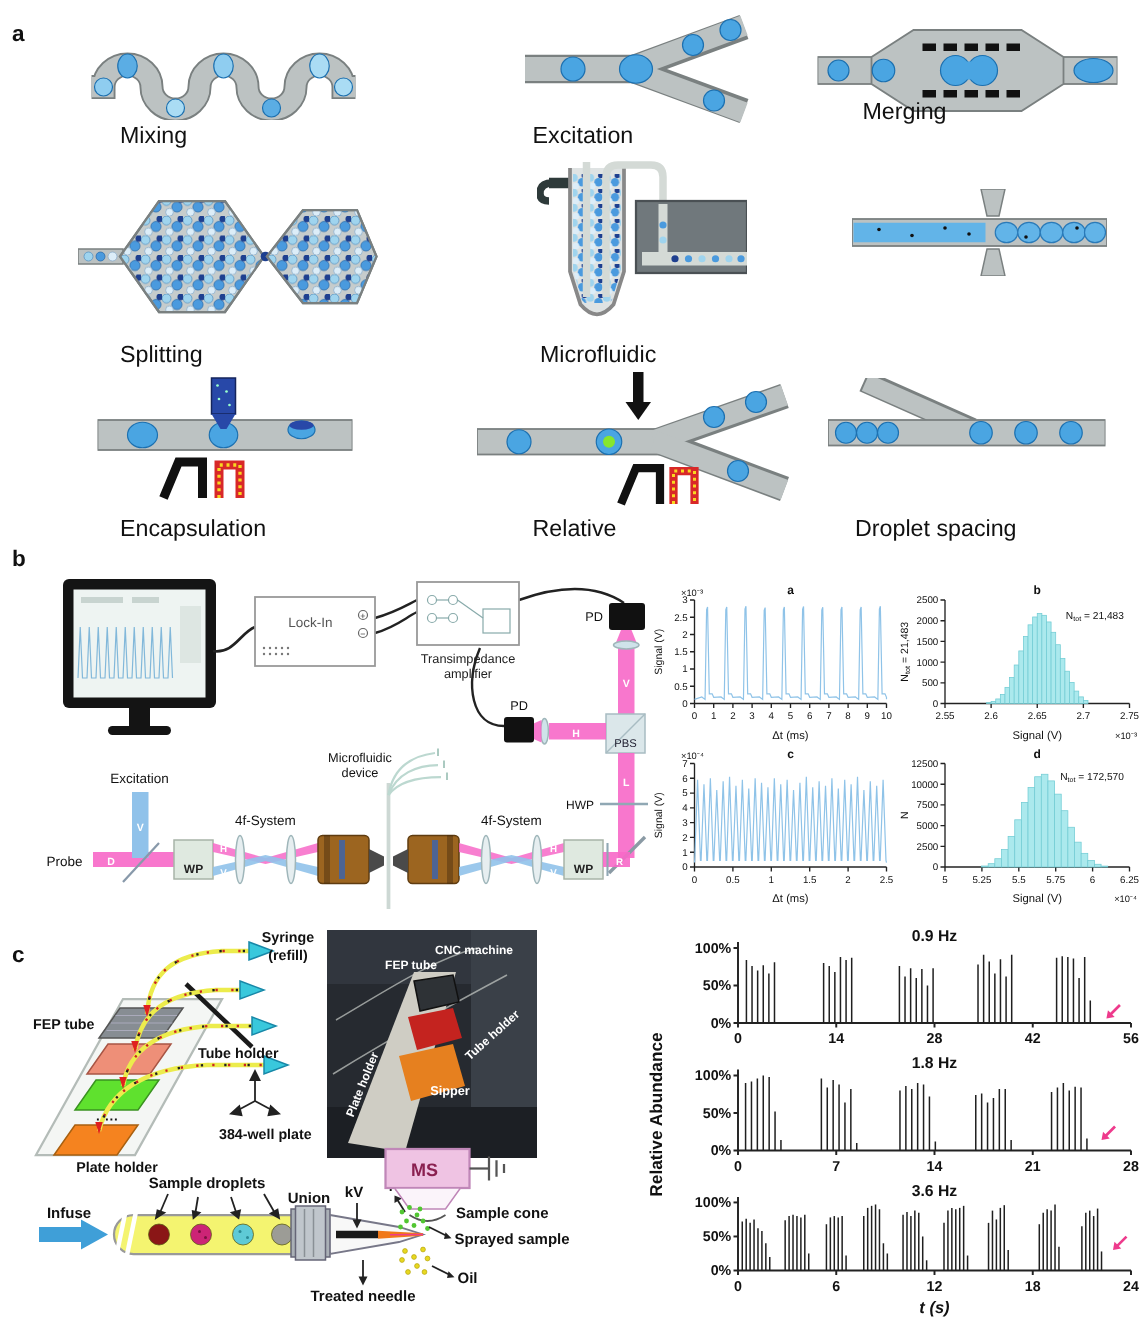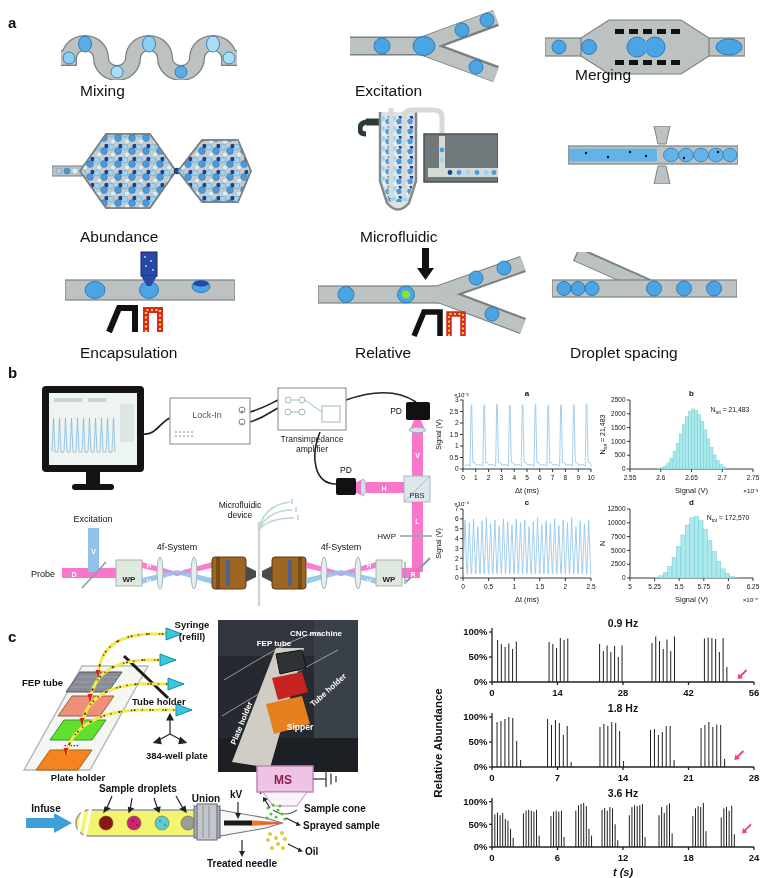--- a/index.html
+++ b/index.html
@@ -89,21 +89,21 @@
     <rect x="0" y="48" width="30" height="10" fill="#bcc2c2" stroke="#7a8080"></rect>
     <circle cx="7" cy="53" r="3" fill="#9fd4ee" stroke="#5590c0" stroke-width="0.5"></circle>
     <circle cx="15" cy="53" r="3" fill="#4a9ade" stroke="#2a6aa8" stroke-width="0.5"></circle>
     <circle cx="23" cy="53" r="3" fill="#dcedf8" stroke="#88aac8" stroke-width="0.5"></circle>
     <polygon points="28,53 54,16 98,16 124,53 98,90 54,90" fill="#c6cccc" stroke="#7a8080" stroke-width="1.5"></polygon>
     <polygon points="28,53 54,16 98,16 124,53 98,90 54,90" fill="url(#pa_dots)" stroke="#7a8080" stroke-width="1.5"></polygon>
     <circle cx="125" cy="53" r="3.2" fill="#1e3f8f"></circle>
     <polygon points="126,53 150,22 186,22 199,53 186,84 150,84" fill="#c6cccc" stroke="#7a8080" stroke-width="1.5"></polygon>
     <polygon points="126,53 150,22 186,22 199,53 186,84 150,84" fill="url(#pa_dots)" stroke="#7a8080" stroke-width="1.5"></polygon>
   </svg>
-  <div class="cap" style="left:80px;top:228px;width:140px">Abundance</div>
+  <div class="cap" style="left:80px;top:228px;width:140px">Splitting</div>
 
   <svg class="abs" style="left:358px;top:106px" width="140" height="117" viewBox="0 0 140 117">
     <defs>
       <pattern id="pa_dots2" width="11" height="10" patternUnits="userSpaceOnUse">
         <circle cx="2.5" cy="2.5" r="2.6" fill="#9fd4ee"></circle>
         <circle cx="8" cy="5.5" r="2.8" fill="#4a9ade"></circle>
         <circle cx="4" cy="8" r="2.2" fill="#dcedf8"></circle>
         <circle cx="9.5" cy="1" r="1.8" fill="#1e3f8f"></circle>
       </pattern>
       <clipPath id="vialclip">

